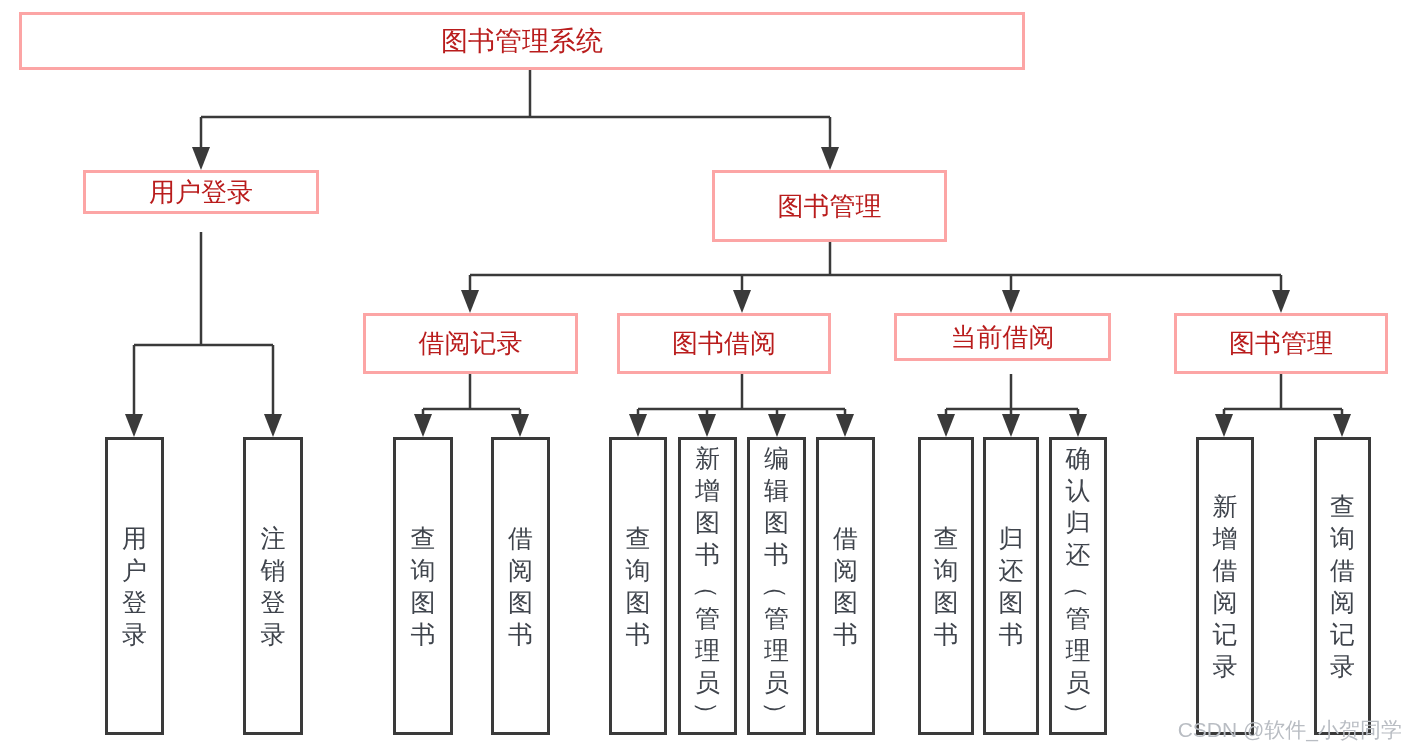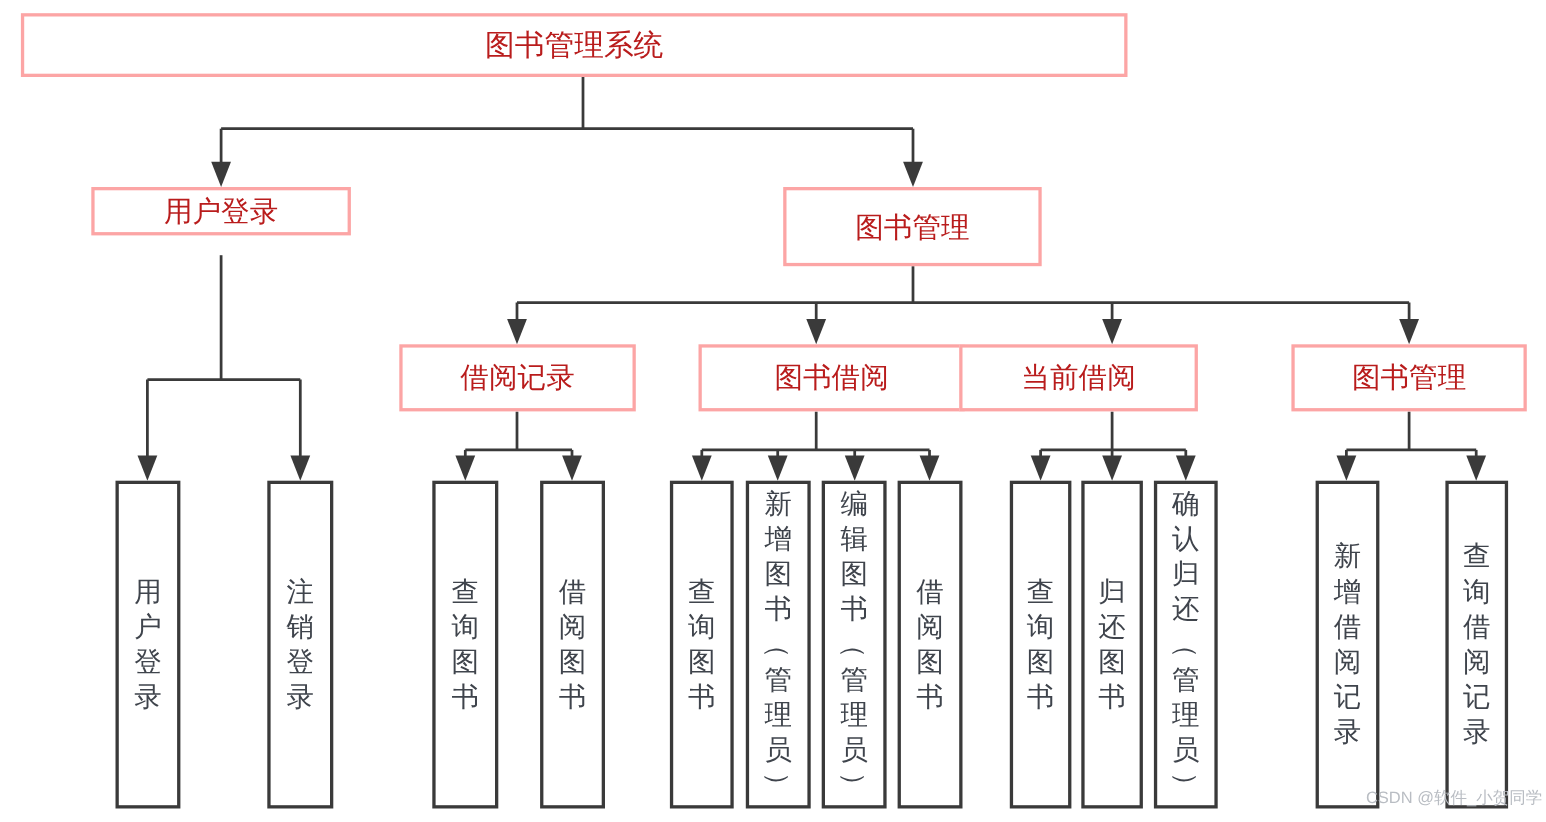--- a/index.html
+++ b/index.html
@@ -33,21 +33,21 @@
     display:flex;flex-direction:column;align-items:center;justify-content:center;
     color:#3f444c;
     font-size:25px;line-height:32px;
     z-index:2;
   }
   .vchar{display:block;width:100%;text-align:center;height:32px;}
   .vchar.rot{transform:rotate(90deg);}
   #watermark{
     position:absolute;
     right:3px;top:716px;
-    font-size:15px;
+    font-size:21px;
     color:#b9bdc3;
     z-index:5;
     white-space:nowrap;
   }
 </style>
 </head>
 <body>
 
 <div id="stage">
 
@@ -127,24 +127,24 @@
   <div class="node h2" style="left:83px;top:170px;width:236px;height:44px">
     <span>用户登录</span>
   </div>
   <div class="node h2" style="left:712px;top:170px;width:235px;height:72px">
     <span>图书管理</span>
   </div>
 
   <div class="node h3" style="left:363px;top:313px;width:215px;height:61px">
     <span>借阅记录</span>
   </div>
-  <div class="node h3" style="left:635px;top:313px;width:242px;height:61px">
+  <div class="node h3" style="left:617px;top:313px;width:214px;height:61px">
     <span>图书借阅</span>
   </div>
-  <div class="node h3" style="left:872px;top:313px;width:217px;height:61px">
+  <div class="node h3" style="left:894px;top:313px;width:217px;height:48px">
     <span>当前借阅</span>
   </div>
   <div class="node h3" style="left:1174px;top:313px;width:214px;height:61px">
     <span>图书管理</span>
   </div>
 
   <div class="leaf" style="left:105px;width:59px">
       <span class="vchar">用</span>
       <span class="vchar">户</span>
       <span class="vchar">登</span>

